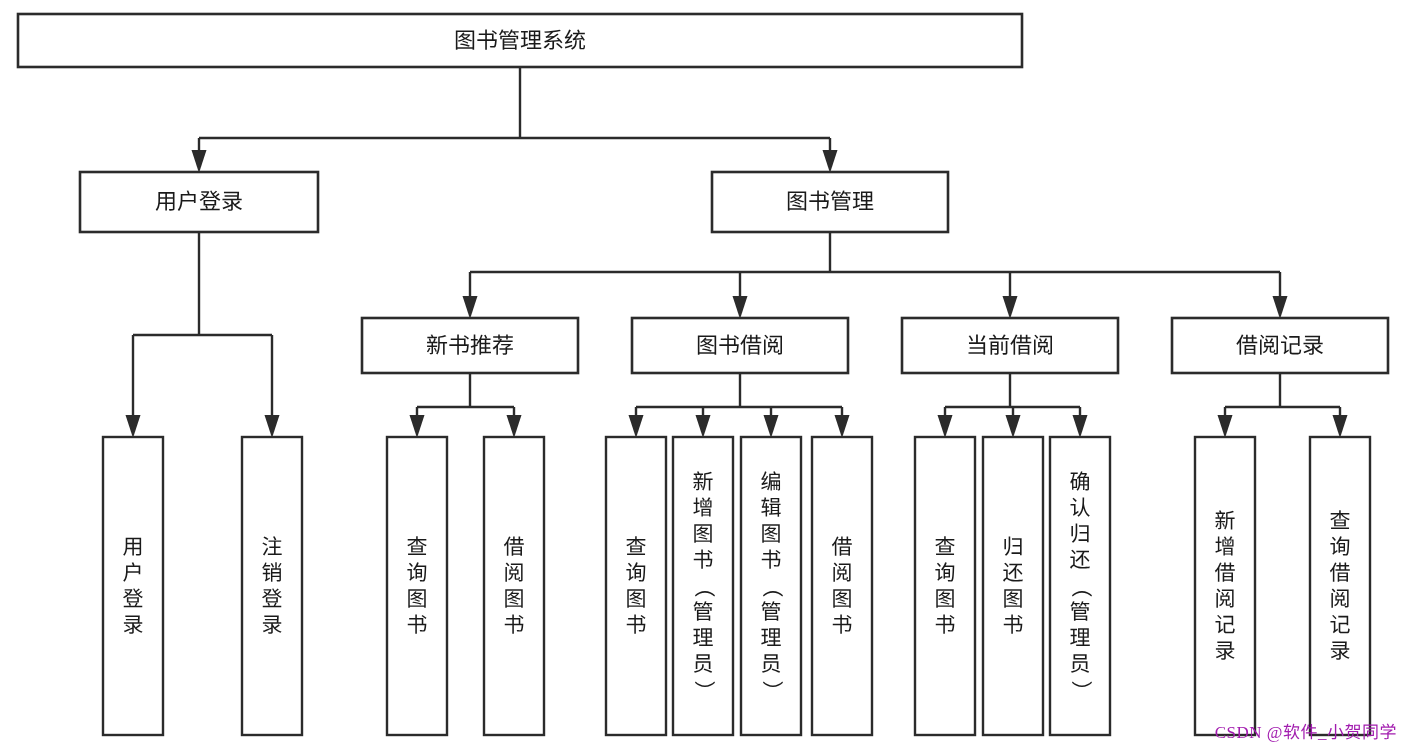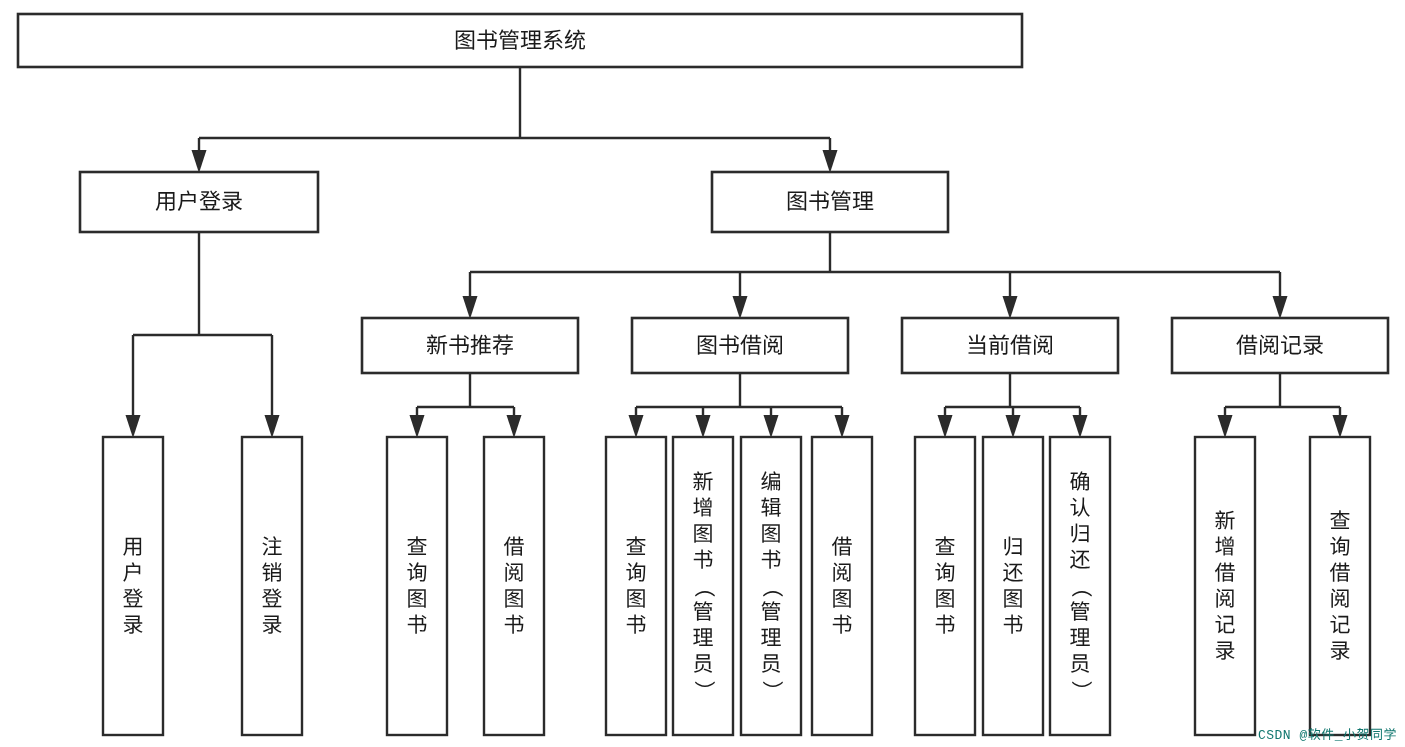--- a/index.html
+++ b/index.html
@@ -55,23 +55,23 @@
     text-anchor: middle;
   }
   text.node-label.vertical-char {
     font-size: 21px;
     text-anchor: middle;
   }
   .watermark {
     position: absolute;
     right: 8px;
     bottom: 4px;
-    font-size: 13px;
-    color: #0f766e;
-    font-family: Liberation Mono, monospace;
+    font-size: 17px;
+    color: #a21caf;
+    font-family: Liberation Serif, serif;
     letter-spacing: 0.5px;
     white-space: nowrap;
     user-select: none;
   }
 </style>
 </head>
 <body>
 
 <div id="diagram-root">
   <svg class="diagram-canvas" viewBox="0 0 1405 747">

